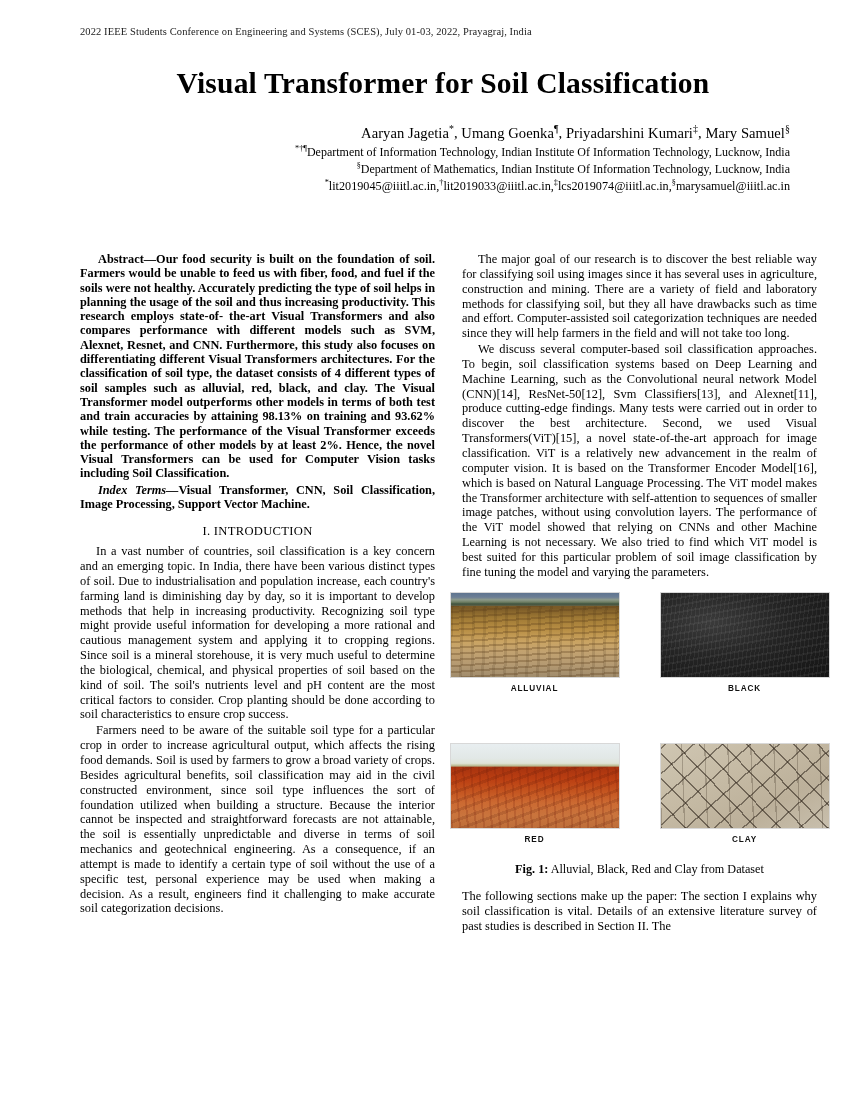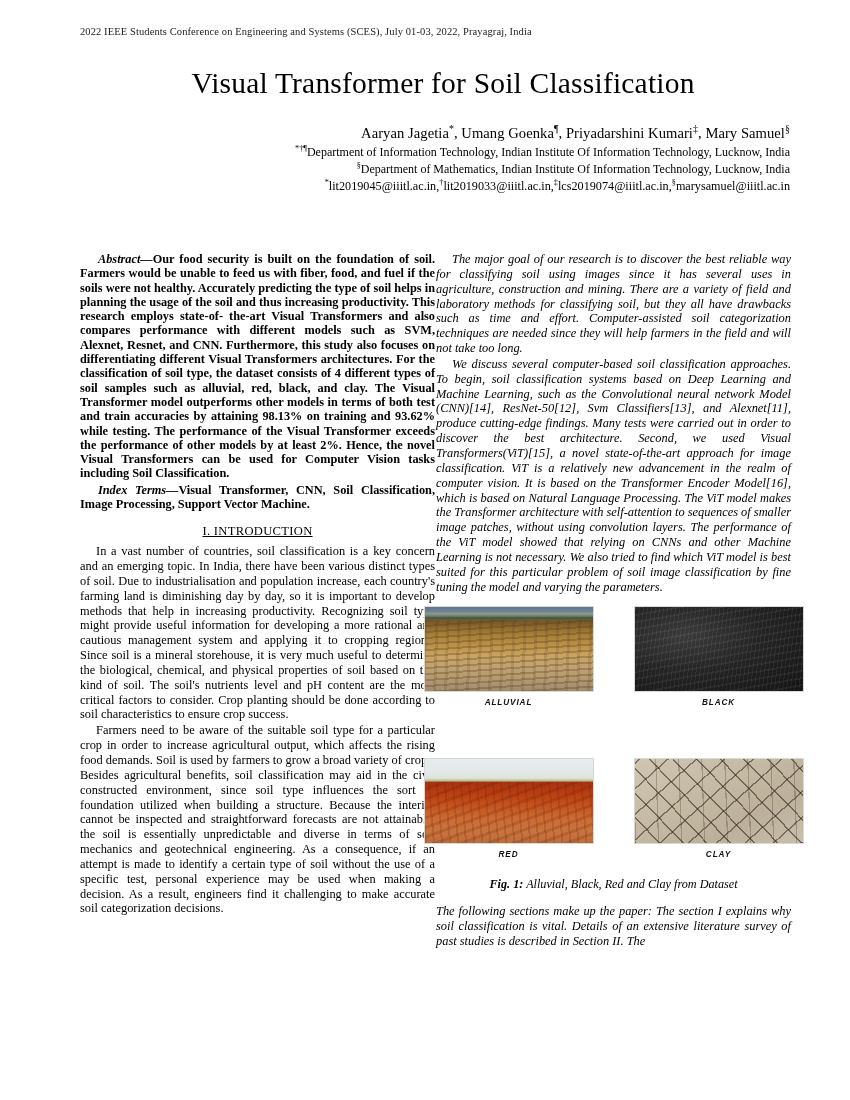--- a/index.html
+++ b/index.html
@@ -36,21 +36,21 @@
   }
   
   .paper-title {
     position: absolute;
     left: 62px;
     top: 66px;
     width: 726px;
     text-align: center;
     font-size: 29.5px;
     line-height: 34px;
-    font-weight: 400;
+    font-weight: 700;
     letter-spacing: 0.2px;
     font-family: "Liberation Serif", serif;
   }
   
   .authors-block {
     position: absolute;
     left: 46px;
     top: 124px;
     width: 726px;
     text-align: right;
@@ -78,59 +78,57 @@
     position: absolute;
     top: 252px;
     width: 355px;
     font-size: 12.4px;
     line-height: 14.85px;
     text-align: justify;
     text-justify: inter-word;
     hyphens: none;
   }
   .col-left  { left: 62px; }
-  .col-right { left: 418px; font-style: italic; }
+  .col-right { left: 444px; }
 
   p.para {
     margin: 0 0 0 0;
     text-indent: 16px;
   }
   p.para + p.para { margin-top: 1px; }
 
   .abstract-p {
     font-weight: bold;
     text-indent: 18px;
     margin: 0;
     font-size: 12.3px;
     line-height: 14.3px;
     text-align: justify;
   }
   .abstract-p .lead {
-    font-style: italic;
     font-weight: bold;
   }
   .indexterms {
     font-weight: bold;
     text-indent: 18px;
     margin: 2px 0 0 0;
     font-size: 12.3px;
     line-height: 14.3px;
     text-align: justify;
   }
   .indexterms .lead {
     font-style: italic;
     font-weight: bold;
   }
   .section-head {
     text-align: center;
     font-size: 12.6px;
     font-variant: small-caps;
     margin: 13px 0 5px 0;
     letter-spacing: 0.3px;
-    text-decoration: underline;
   }
 
   
   .figure-wrap {
     margin-top: 12px;
     width: 355px;
   }
   .fig-grid {
     display: grid;
     grid-template-columns: 170px 170px;

